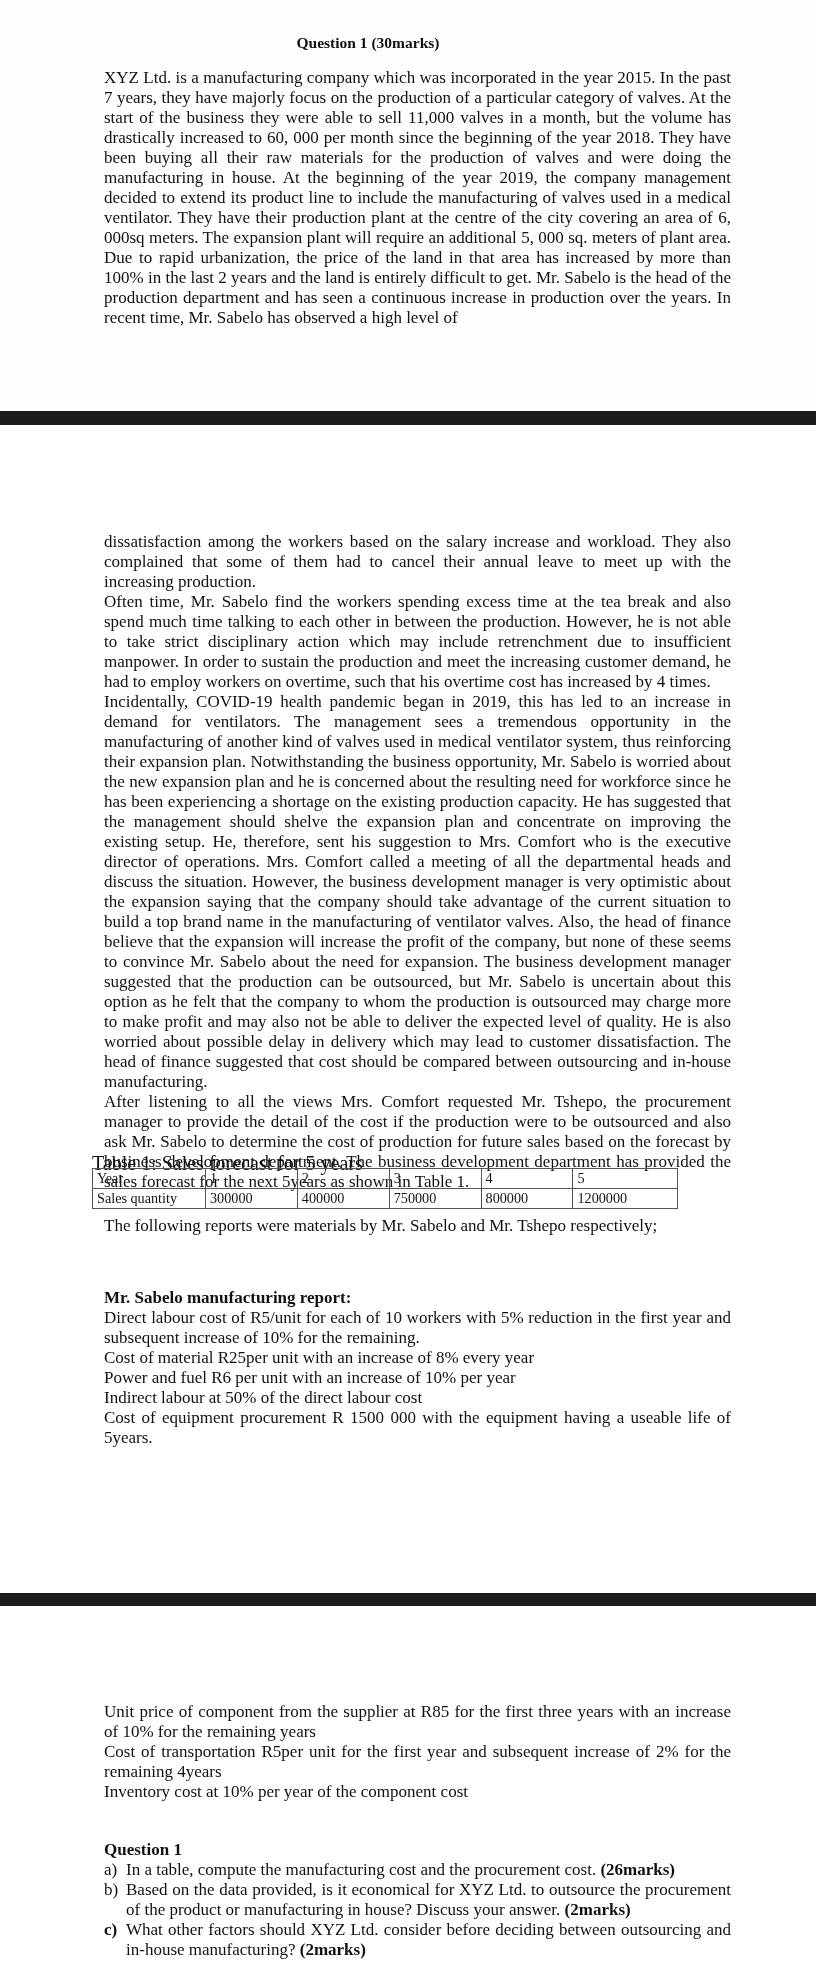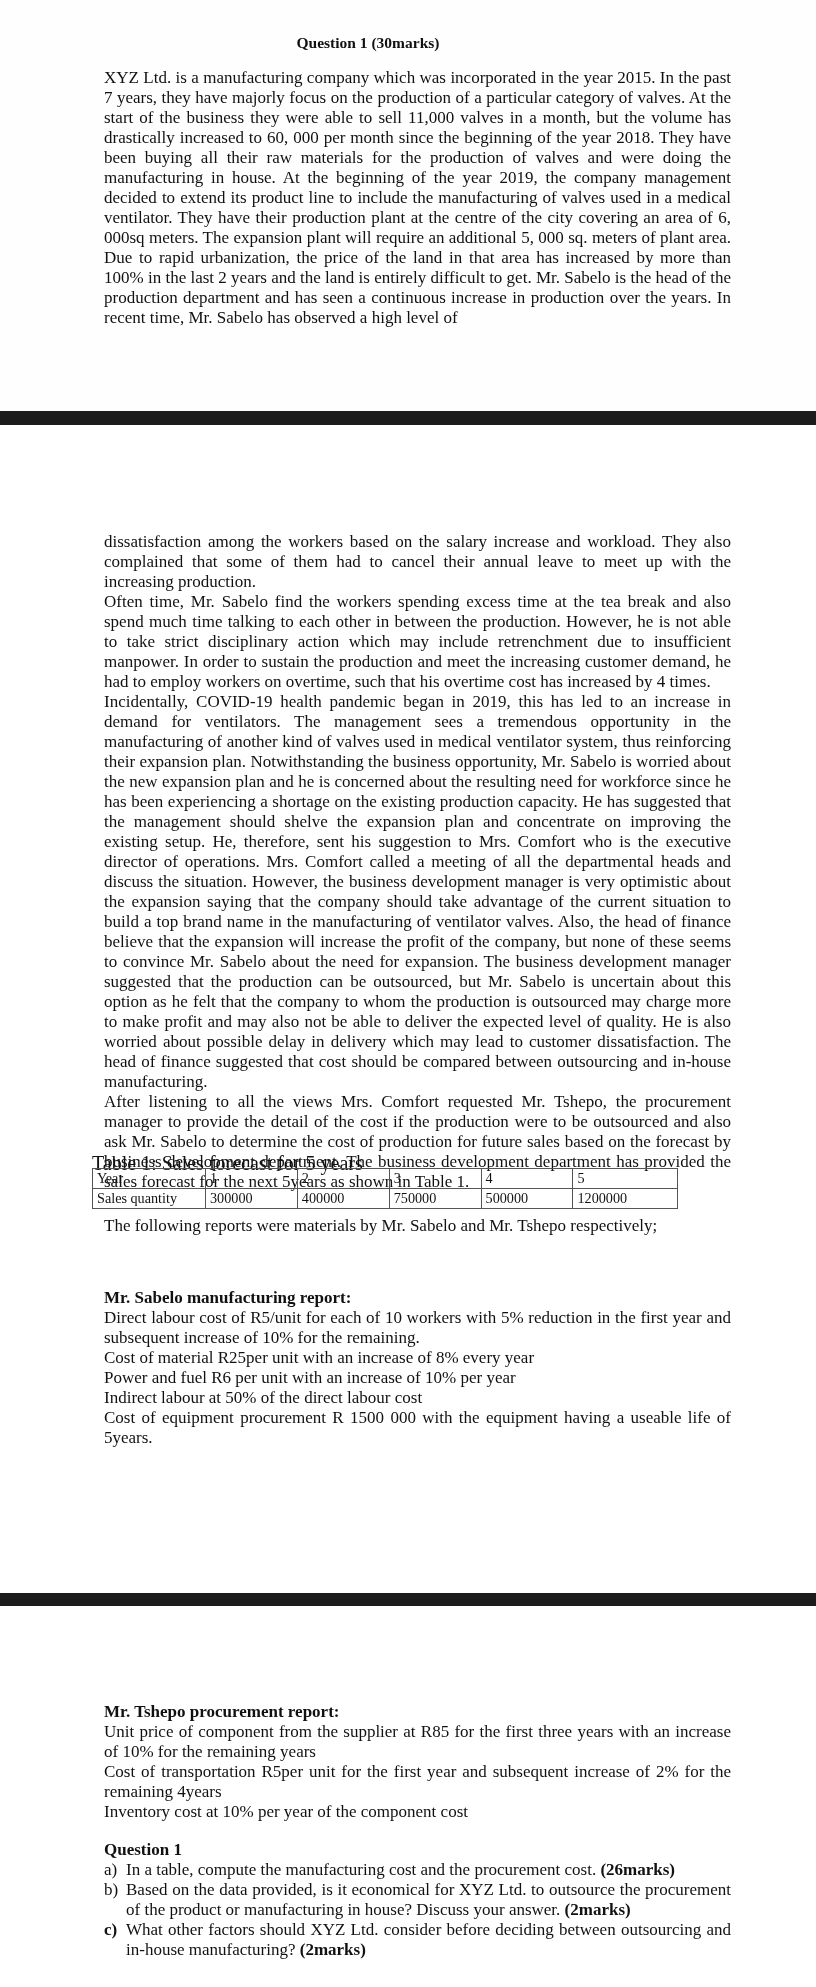--- a/index.html
+++ b/index.html
@@ -61,21 +61,21 @@
     <td>2</td>
     <td>3</td>
     <td>4</td>
     <td>5</td>
   </tr>
   <tr>
     <td class="hdr">Sales quantity</td>
     <td>300000</td>
     <td>400000</td>
     <td>750000</td>
-    <td>500000</td>
+    <td>800000</td>
     <td>1200000</td>
   </tr>
 </tbody>
   </table>
 
 <div class="text" style="top:1216px;">
   <p>The following reports were materials by Mr. Sabelo and Mr. Tshepo respectively;</p>
 </div>
 
 <div class="text" style="top:1252px;margin-top:36px;">
@@ -83,21 +83,20 @@
   <p>Direct labour cost of R5/unit for each of 10 workers with 5% reduction in the first year and subsequent increase of 10% for the remaining.</p>
   <p>Cost of material R25per unit with an increase of 8% every year</p>
   <p>Power and fuel R6 per unit with an increase of 10% per year</p>
   <p>Indirect labour at 50% of the direct labour cost</p>
   <p>Cost of equipment procurement R 1500 000 with the equipment having a useable life of 5years.</p>
 </div>
 
 <div class="divider" style="top:1593px;height:13px;"></div>
 
 <div class="text" style="top:1702px;">
-  <p class="bold">Mr. Tshepo procurement report:</p>
   <p>Unit price of component from the supplier at R85 for the first three years with an increase of 10% for the remaining years</p>
   <p>Cost of transportation R5per unit for the first year and subsequent increase of 2% for the remaining 4years</p>
   <p>Inventory cost at 10% per year of the component cost</p>
 </div>
 
 <div class="text" style="top:1840px;">
   <p class="bold">Question 1</p>
   <ul class="qlist">
     <li>
       <span class="lbl">a)</span><span>In a table, compute the manufacturing cost and the procurement cost. </span><span class="bold">(26marks)</span>

